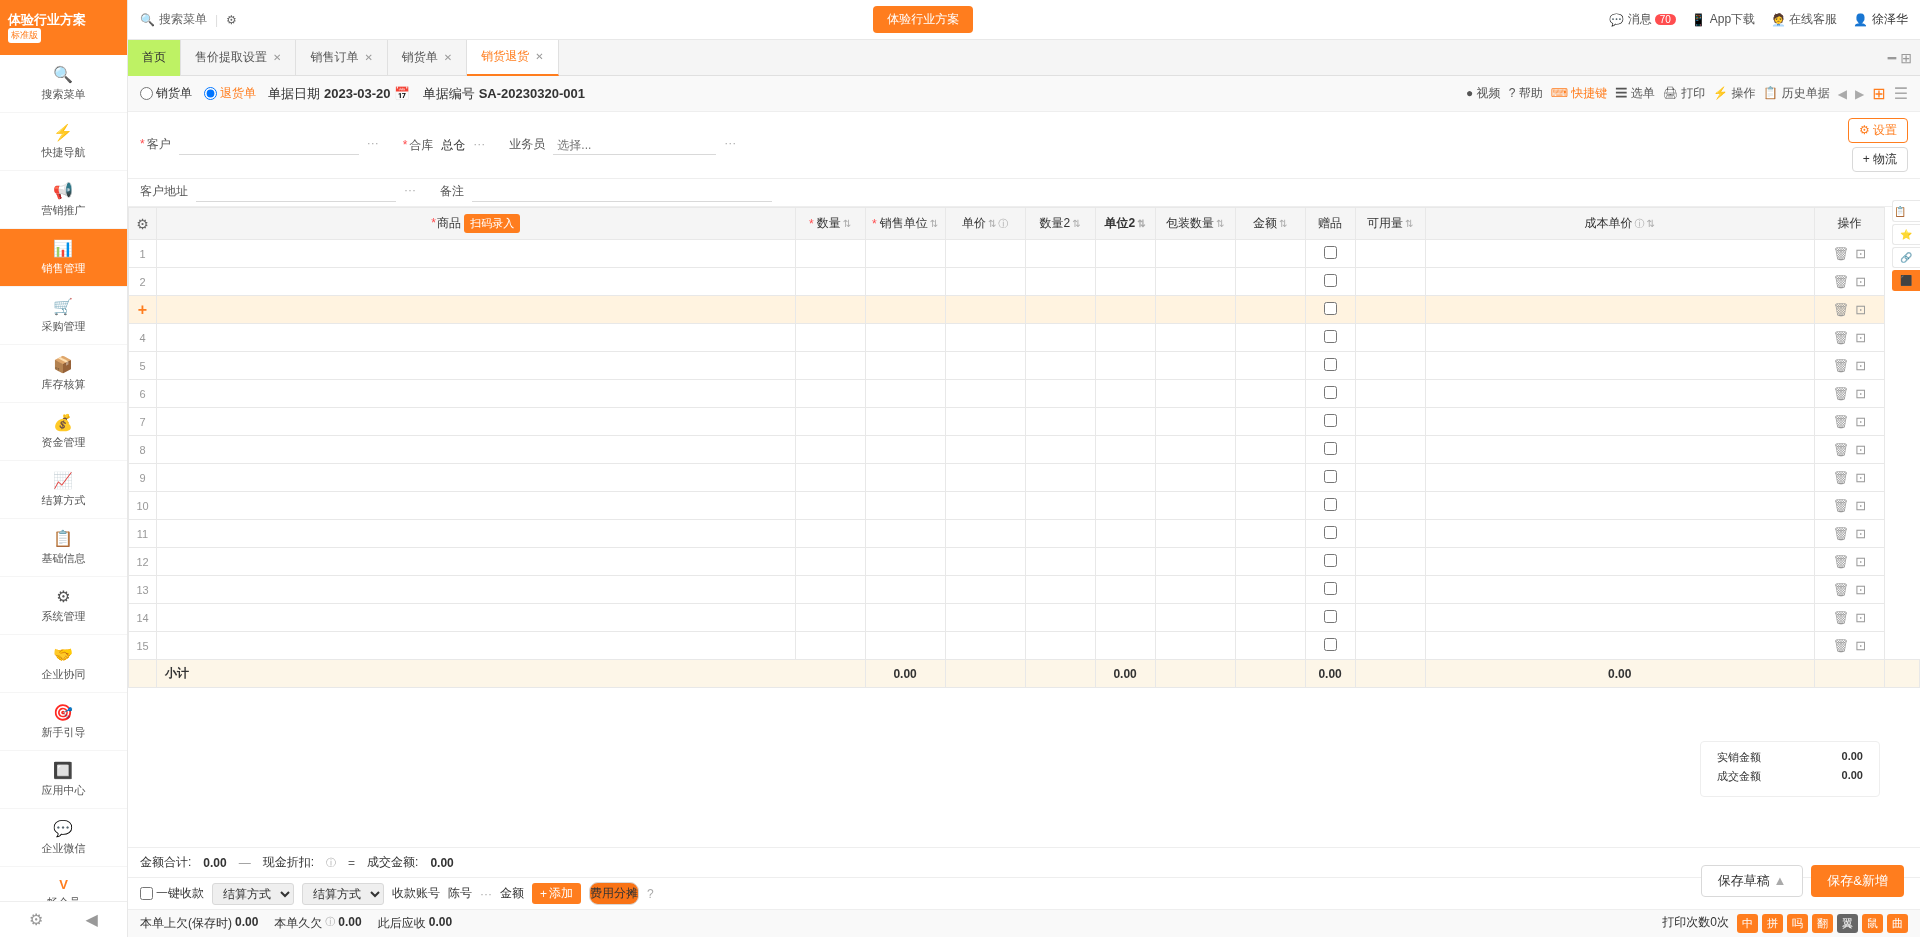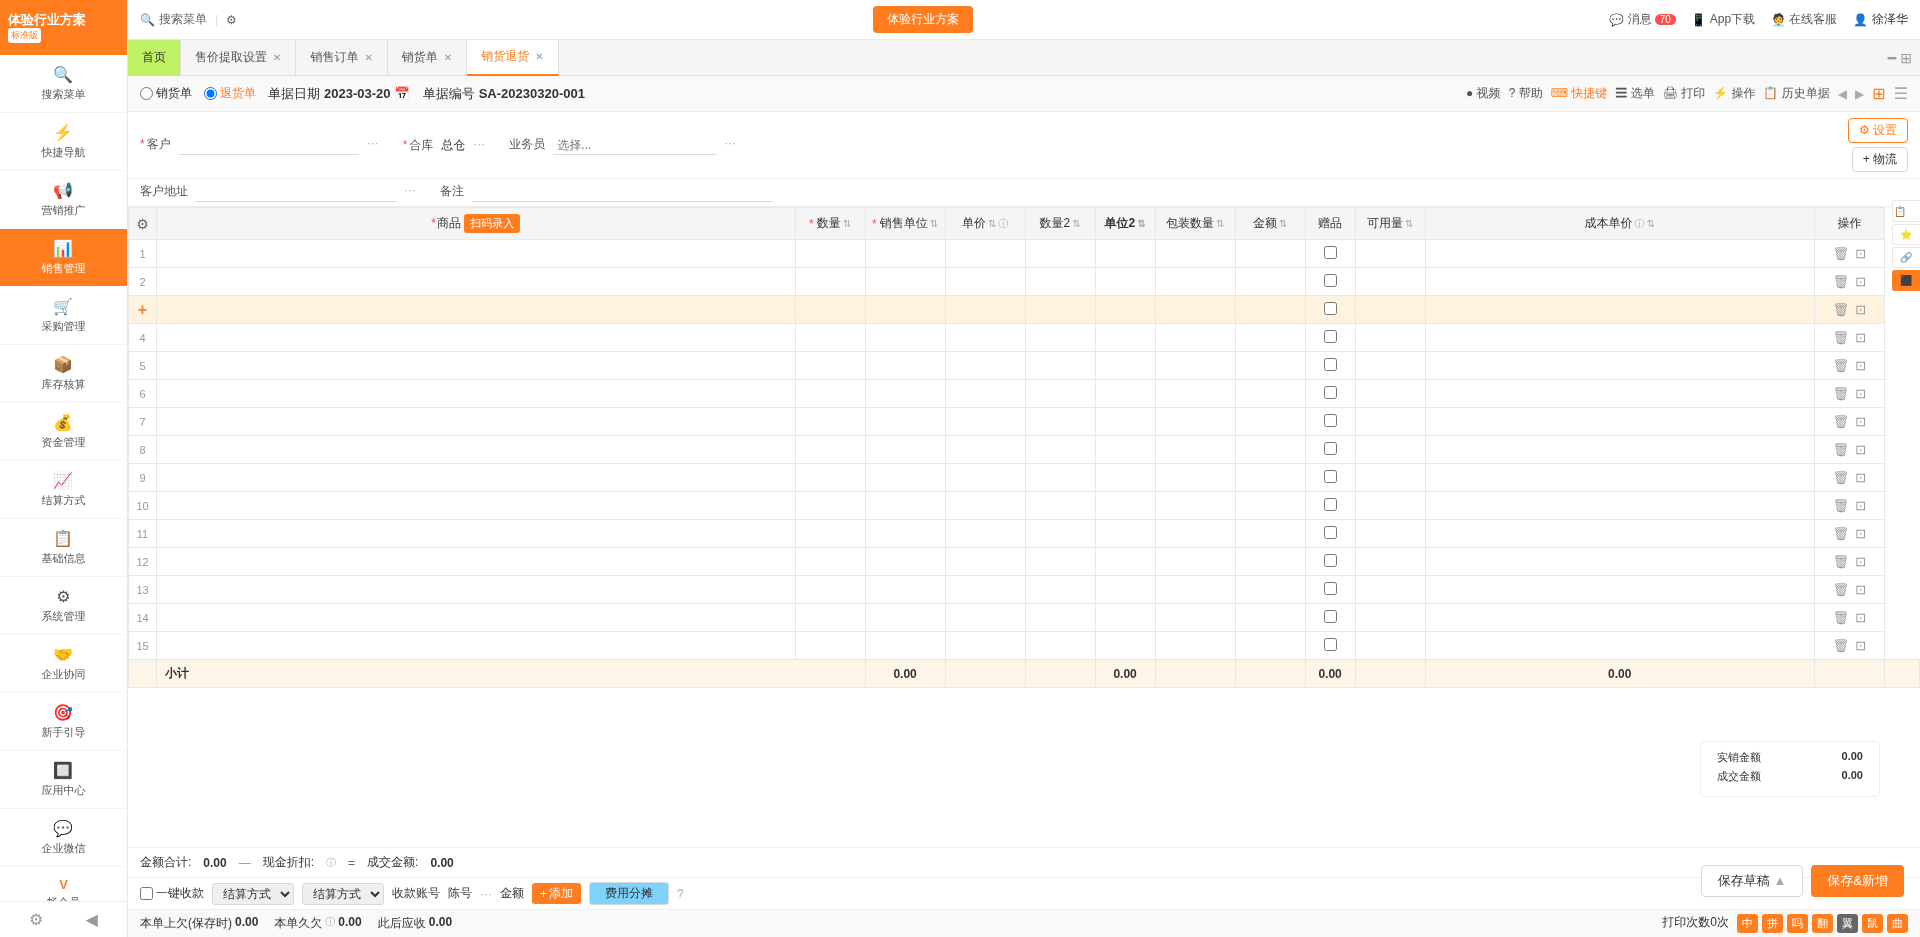--- a/index.html
+++ b/index.html
@@ -78,21 +78,21 @@
     .bottom-summary { padding: 6px 12px; border-top: 1px solid #eee; display: flex; align-items: center; gap: 12px; background: #fff; }
     .summary-dash { color: #999; }
     .summary-eq { color: #666; }
 
     
     .bottom-actions { padding: 4px 12px; border-top: 1px solid #eee; display: flex; align-items: center; gap: 8px; background: #fff; }
     .checkbox-label { display: flex; align-items: center; gap: 3px; font-size: 12px; color: #333; }
     .select-field { border: 1px solid #d9d9d9; border-radius: 3px; padding: 2px 6px; font-size: 12px; color: #333; cursor: pointer; }
     .dots-btn { color: #aaa; cursor: pointer; }
     .add-btn { background: #ff7d1e; color: #fff; border: none; border-radius: 3px; padding: 2px 8px; font-size: 12px; cursor: pointer; display: flex; align-items: center; gap: 2px; }
-    .expense-btn { background: #7dd3fc; color: #333; border: 1px solid #d9d9d9; border-radius: 3px; padding: 2px 15px; font-size: 12px; cursor: pointer; }
+    .expense-btn { background: #f97316; color: #333; border: 1px solid #d9d9d9; border-radius: 9px; padding: 2px 0; font-size: 12px; cursor: pointer; }
 
     
     .bottom-status { padding: 4px 12px; border-top: 1px solid #eee; background: #f9f9f9; display: flex; align-items: center; justify-content: space-between; font-size: 12px; color: #333; }
     .status-items { display: flex; gap: 16px; align-items: center; }
     .status-item { display: flex; gap: 3px; }
     .bottom-status-right { display: flex; align-items: flex-start; gap: 8px; }
     .tool-icons { display: flex; gap: 4px; }
     .tool-icon { background: #ff7d1e; color: #fff; border-radius: 3px; padding: 2px 5px; font-size: 11px; cursor: pointer; }
     .draft-btn { background: #fff; border: 1px solid #d9d9d9; border-radius: 4px; padding: 6px 16px; font-size: 13px; color: #333; cursor: pointer; }
     .save-new-btn { background: #ff7d1e; border: none; border-radius: 4px; padding: 6px 16px; font-size: 13px; color: #fff; cursor: pointer; }

